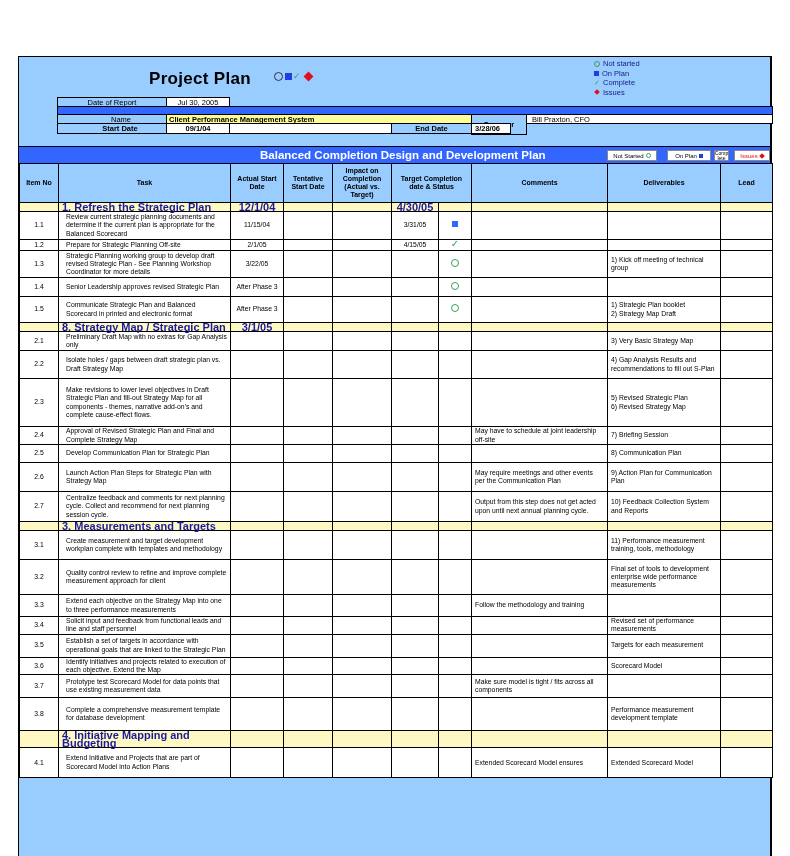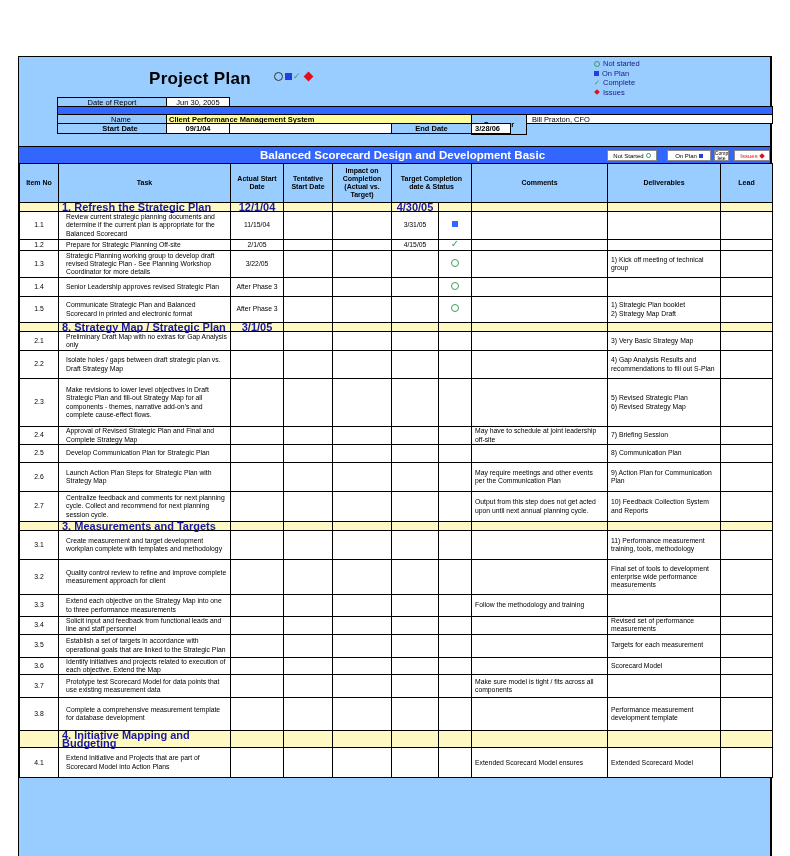--- a/index.html
+++ b/index.html
@@ -78,37 +78,37 @@
           <span>Complete</span>
         </div>
       <div>
           <span class="lg-diamond"></span>
           <span>Issues</span>
         </div>
     </div>
   </div>
 
   <div class="info lbl" style="left:38px; top:40px; width:110px; height:10px;">Date of Report</div>
-  <div class="info val center" style="left:147px; top:40px; width:64px; height:10px;">Jun 30, 2005</div>
+  <div class="info val center" style="left:147px; top:40px; width:64px; height:10px;">Jul 30, 2005</div>
 
   <div class="blue-band" style="left:38px; top:49px; width:716px; height:9px;"></div>
 
   <div class="info lbl" style="left:38px; top:57px; width:128px; height:10px;">Name</div>
   <div class="info yel bold" style="left:147px; top:57px; width:306px; height:10px; padding-left:2px;">Client Performance Management System</div>
   <div class="info lbl bold" style="left:452px; top:57px; width:56px; height:21px;">Sponsor</div>
   <div class="info val" style="left:507px; top:57px; width:247px; height:10px; padding-left:5px;">Bill Praxton, CFO</div>
 
   <div class="info lbl bold" style="left:38px; top:66px; width:126px; height:11px;">Start Date</div>
   <div class="info val bold center" style="left:147px; top:66px; width:64px; height:11px;">09/1/04</div>
   <div class="info val" style="left:210px; top:66px; width:163px; height:11px;"></div>
   <div class="info lbl bold" style="left:372px; top:66px; width:81px; height:11px;">End Date</div>
   <div class="info val bold" style="left:452px; top:66px; width:40px; height:11px; padding-left:3px;">3/28/06</div>
 
   <div class="banner">
-    <div class="banner-title">Balanced Scorecard Design and Development Basic</div>
+    <div class="banner-title">Balanced Completion Design and Development Plan</div>
     <div class="bbtn" style="left:588px; width:50px;">
       <span>Not Started</span>
         <span class="bb-circle"></span>
     </div>
     <div class="bbtn" style="left:648px; width:44px;">
       <span>On Plan</span>
         <span class="bb-square"></span>
     </div>
     <div class="bbtn" style="left:695px; width:15px; font-size:5px; line-height:5px; text-align:center; padding:0;">
       <span>Comp lete</span>

